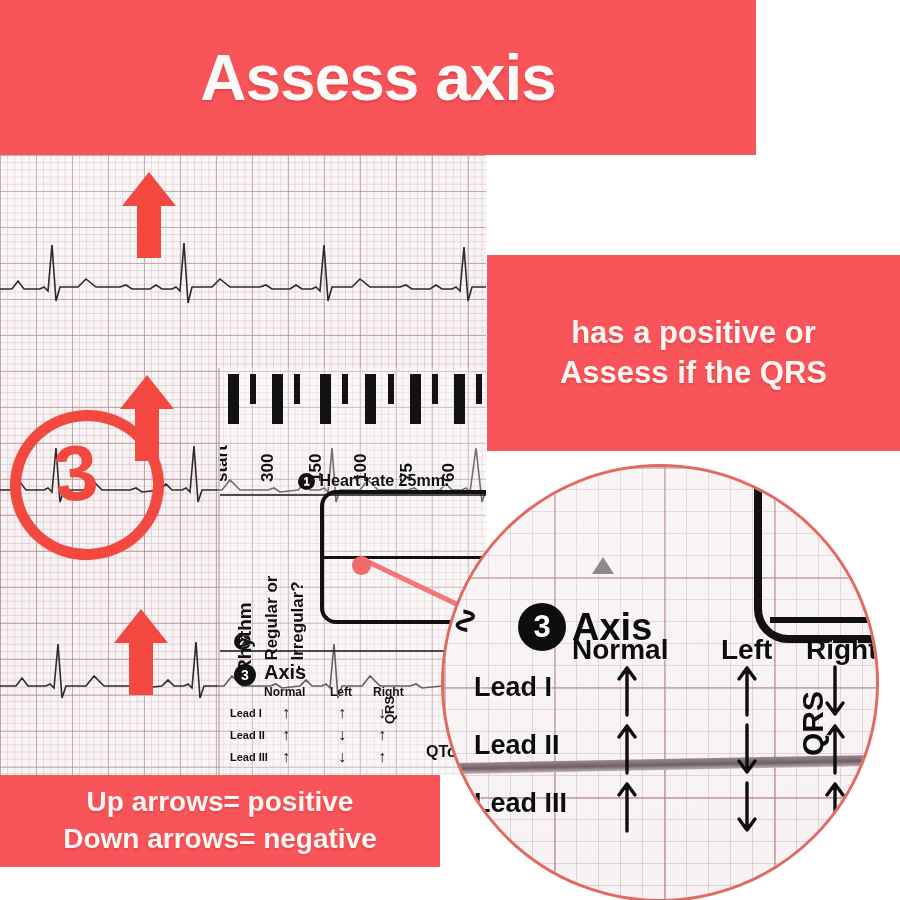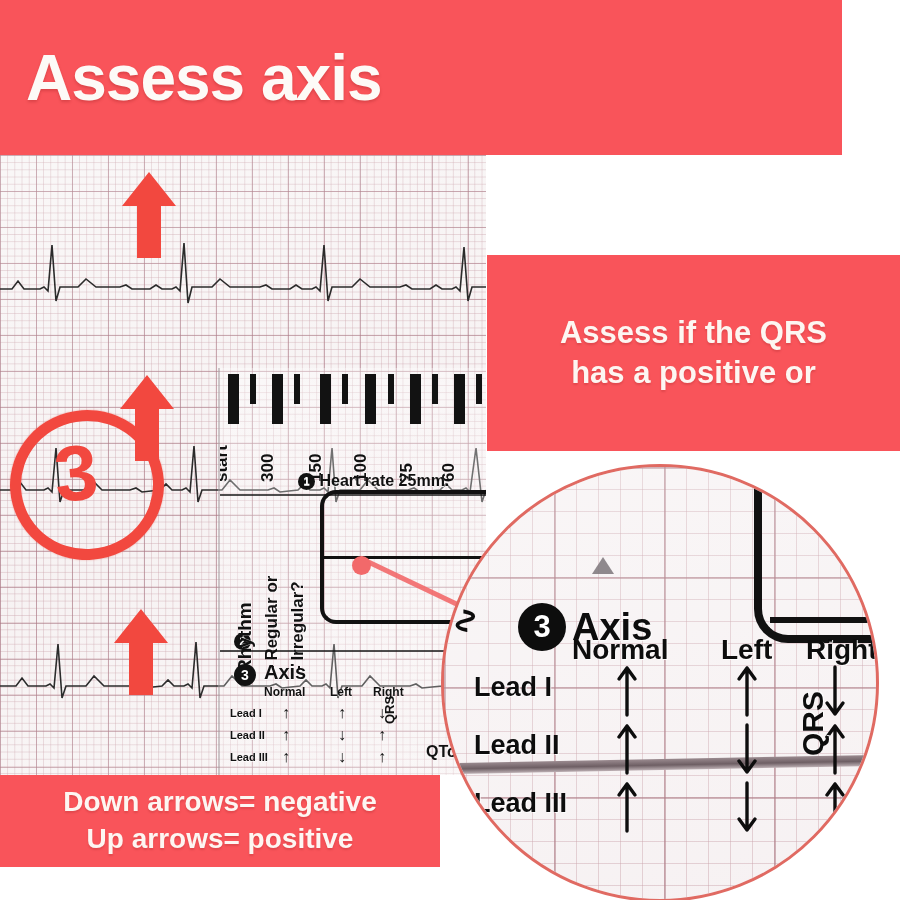--- a/index.html
+++ b/index.html
@@ -5,23 +5,23 @@
   html,body{margin:0;padding:0;}
   body{
     width:900px;height:900px;overflow:hidden;position:relative;
     background:#ffffff;
     font-family:"Liberation Sans", sans-serif;
   }
   .stage{position:absolute;inset:0;width:900px;height:900px;overflow:hidden;background:#fff;}
 
   
   .header{
-    position:absolute;left:0;top:0;width:816px;height:155px;
+    position:absolute;left:0;top:0;width:756px;height:155px;
     background:#f9545a;
-    display:flex;align-items:center;justify-content:flex-start;padding-left:26px;
+    display:flex;align-items:center;justify-content:center;
   }
   .header-title{
     color:#fdfaf7;font-size:64px;font-weight:bold;letter-spacing:-1px;
     text-shadow:0 2px 3px rgba(130,20,20,.25);
     font-family:"Liberation Sans", sans-serif;
   }
 
   
   .ecg-photo{
     position:absolute;left:0;top:155px;width:486px;height:620px;
@@ -369,22 +369,22 @@
       </div>
     </div>
   </div>
 
   <svg class="connector">
     <path d="M60,58 L190,120 L300,170" fill="none" stroke="#f2696a" stroke-width="5" opacity=".9"></path>
   </svg>
   <div class="conn-dot"></div>
 
   <div class="text-panel">
+    <div>has a positive or</div>
     <div>Assess if the QRS</div>
-    <div>has a positive or</div>
   </div>
 
   <div class="magnifier">
     <div class="mag-grid-small"></div>
     <div class="mag-grid-big"></div>
     <div class="mag-tint"></div>
 
     <div class="mag-corner"></div>
     <div class="mag-corner2"></div>
     <div class="mag-tri"></div>
@@ -447,17 +447,17 @@
     <div class="mag-arrow" style="left:378px;top:314px">
       <svg width="24" height="52" viewBox="0 0 24 52">
           <path d="M12,3 L12,50 M12,3 L4,14 M12,3 L20,14" stroke="#0d0d0d" stroke-width="3.4" fill="none" stroke-linecap="round"></path>
         </svg>
     </div>
 
     <div class="mag-qrs">QRS</div>
   </div>
 
   <div class="caption-panel">
+    <div>Up arrows= positive</div>
     <div>Down arrows= negative</div>
-    <div>Up arrows= positive</div>
   </div>
 
 </div>
 
 </body></html>

